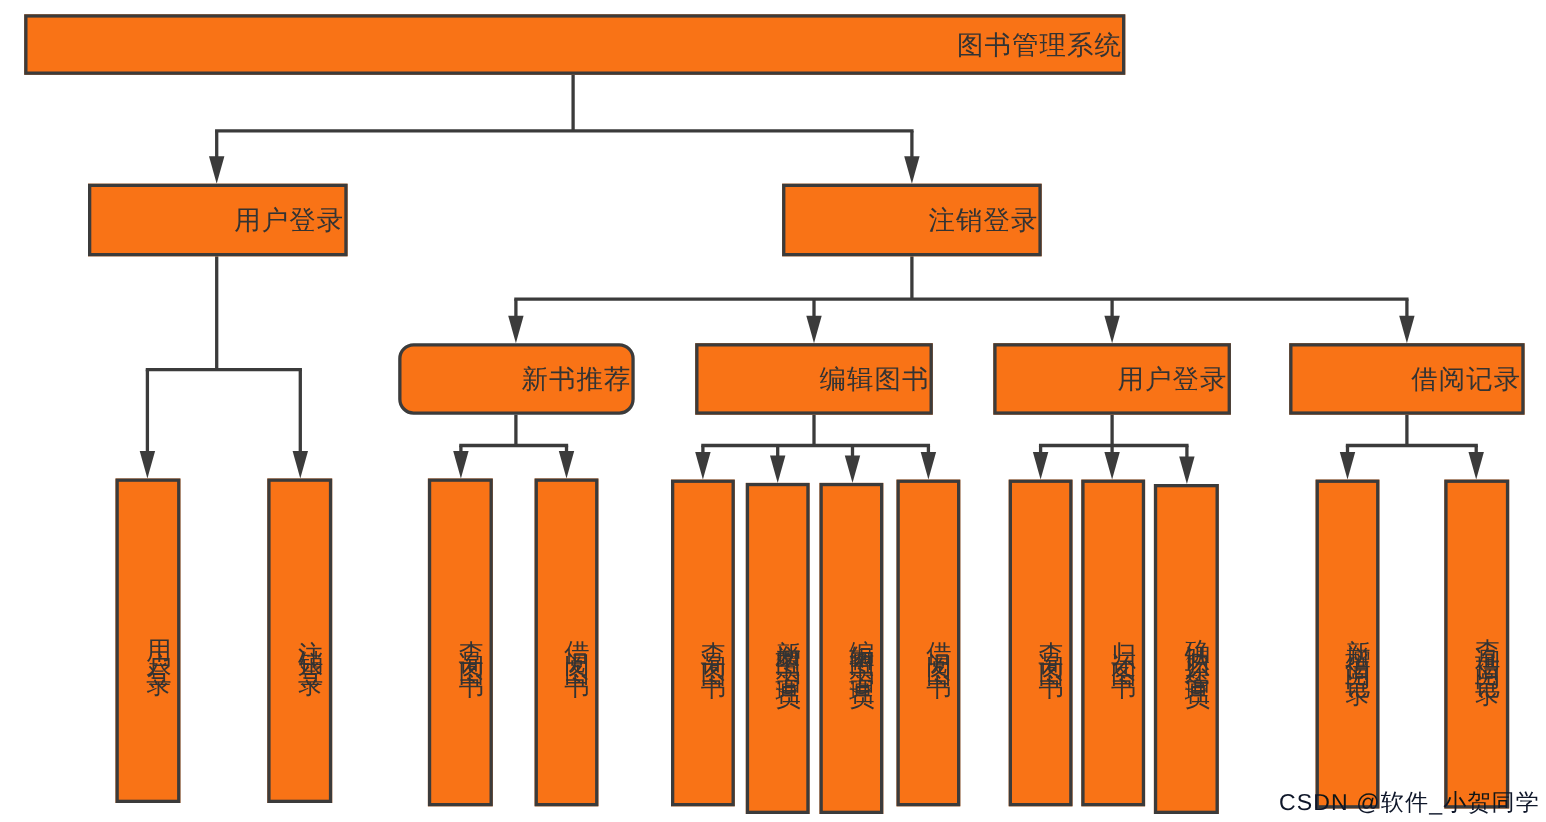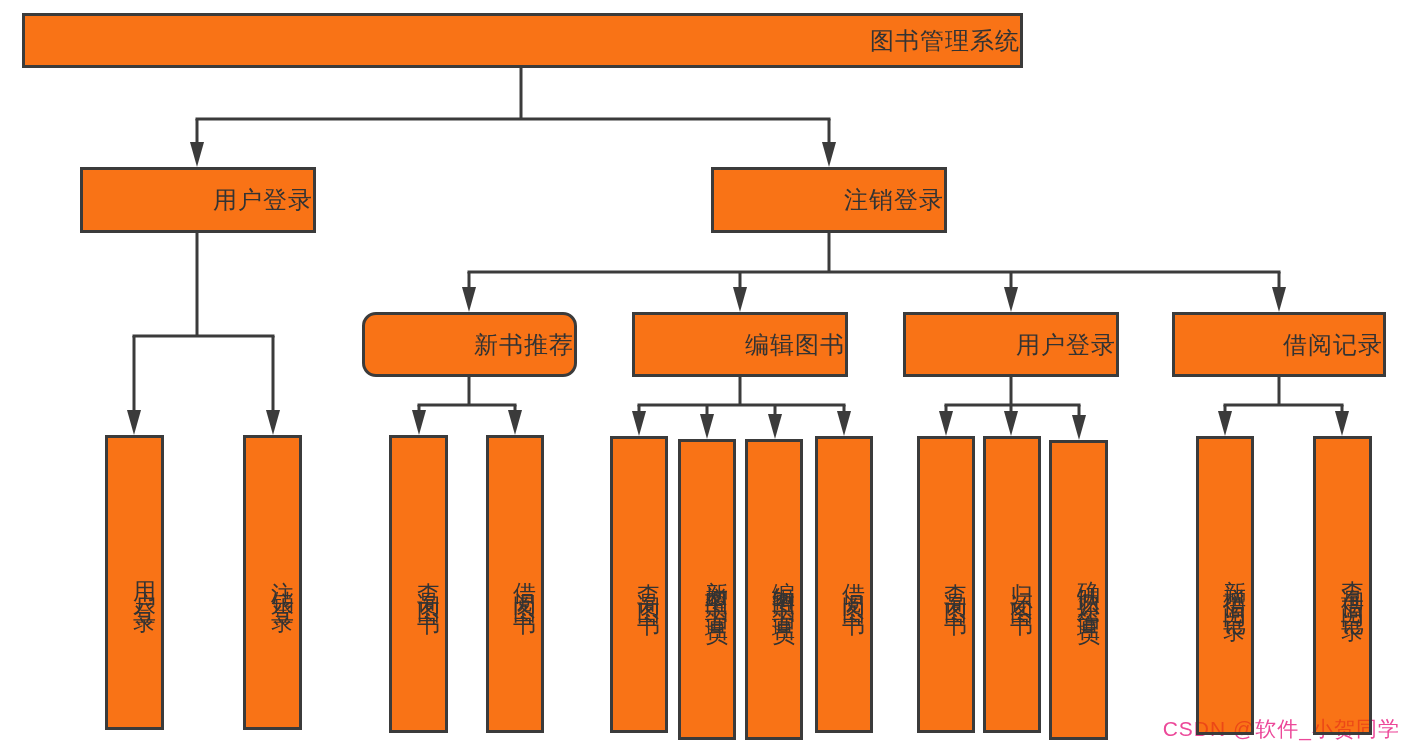--- a/index.html
+++ b/index.html
@@ -36,21 +36,21 @@
     letter-spacing: 10px;
     white-space: nowrap;
   }
   .vbox.sp6 span { letter-spacing: 8px; }
   .vbox.sp9 span { letter-spacing: 6px; }
   .watermark {
     position: absolute;
     right: 5px;
     bottom: 4px;
     font-size: 21px;
-    color: #ec4899;
+    color: #0f172a;
     letter-spacing: 1px;
     z-index: 10;
     mix-blend-mode: darken;
     white-space: nowrap;
   }
 </style>
 </head>
 <body>
 
 <div class="canvas">

